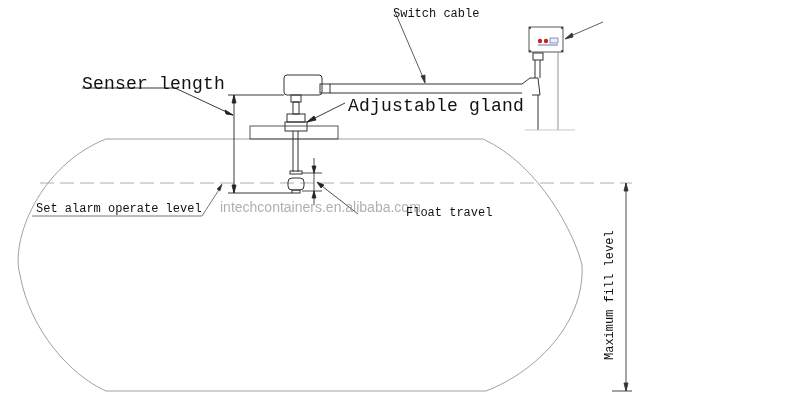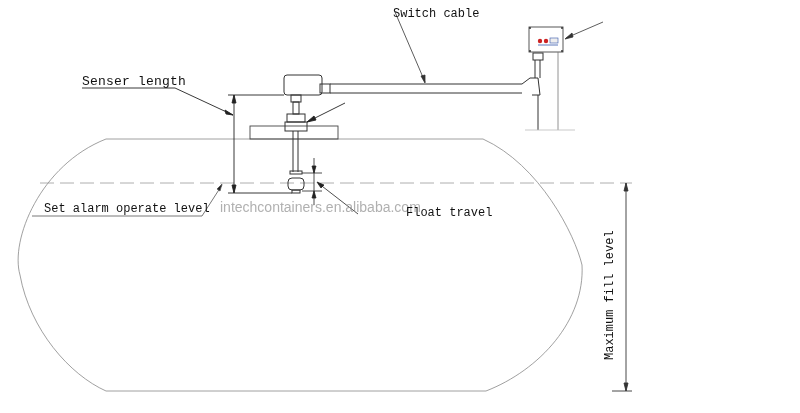--- a/index.html
+++ b/index.html
@@ -1,20 +1,20 @@
 <!DOCTYPE html>
 <html><head>
   <meta charset="utf-8">
   <style>
     html, body { margin: 0; padding: 0; background: #ffffff; }
     body { width: 800px; height: 413px; overflow: hidden; position: relative; }
     .stage { position: absolute; left: 0; top: 0; width: 800px; height: 413px; }
     svg { position: absolute; left: 0; top: 0; }
     .lbl { position: absolute; font-family: "Liberation Mono", "DejaVu Sans Mono", monospace; color: #111; white-space: nowrap; line-height: 1; }
-    .lbl-md { font-size: 13px; letter-spacing: 0.2px; }
+    .lbl-md { font-size: 18px; letter-spacing: 0.2px; }
     .lbl-sm { font-size: 12px; }
     .lbl-lg { font-size: 15px; }
     .vert { transform-origin: left top; transform: rotate(-90deg); }
     .watermark { position: absolute; font-family: "Liberation Sans", "DejaVu Sans", sans-serif; font-size: 14px; color: rgba(150,150,150,0.75); white-space: nowrap; line-height: 1; }
   </style>
 </head>
 <body>
 
 <div class="stage">
   <svg width="800" height="413" viewBox="0 0 800 413">
@@ -117,16 +117,17 @@
       <line x1="612" y1="391" x2="632" y2="391"></line>
       <polygon points="626,183 624,191 628,191"></polygon>
       <polygon points="626,391 624,383 628,383"></polygon>
     </g>
   </svg>
 
   <div class="watermark" style="left:220px; top:200px;">intechcontainers.en.alibaba.com</div>
 
   <div class="lbl lbl-sm" style="left:393px; top:8px;text-align:center;">Switch cable</div>
   <div class="lbl lbl-md" style="left:82px; top:75px;">Senser length</div>
-  <div class="lbl lbl-sm" style="left:36px; top:203px;margin-left:8px;">Set alarm operate level</div>
+  <div class="lbl lbl-md" style="left:348px; top:97px;">Adjustable gland</div>
+  <div class="lbl lbl-sm" style="left:36px; top:203px;">Set alarm operate level</div>
   <div class="lbl lbl-sm" style="left:358px; top:207px;margin-left:48px;">Float travel</div>
   <div class="lbl lbl-sm vert" style="left:604px; top:360px;">Maximum fill level</div>
 </div>
 
 </body></html>

